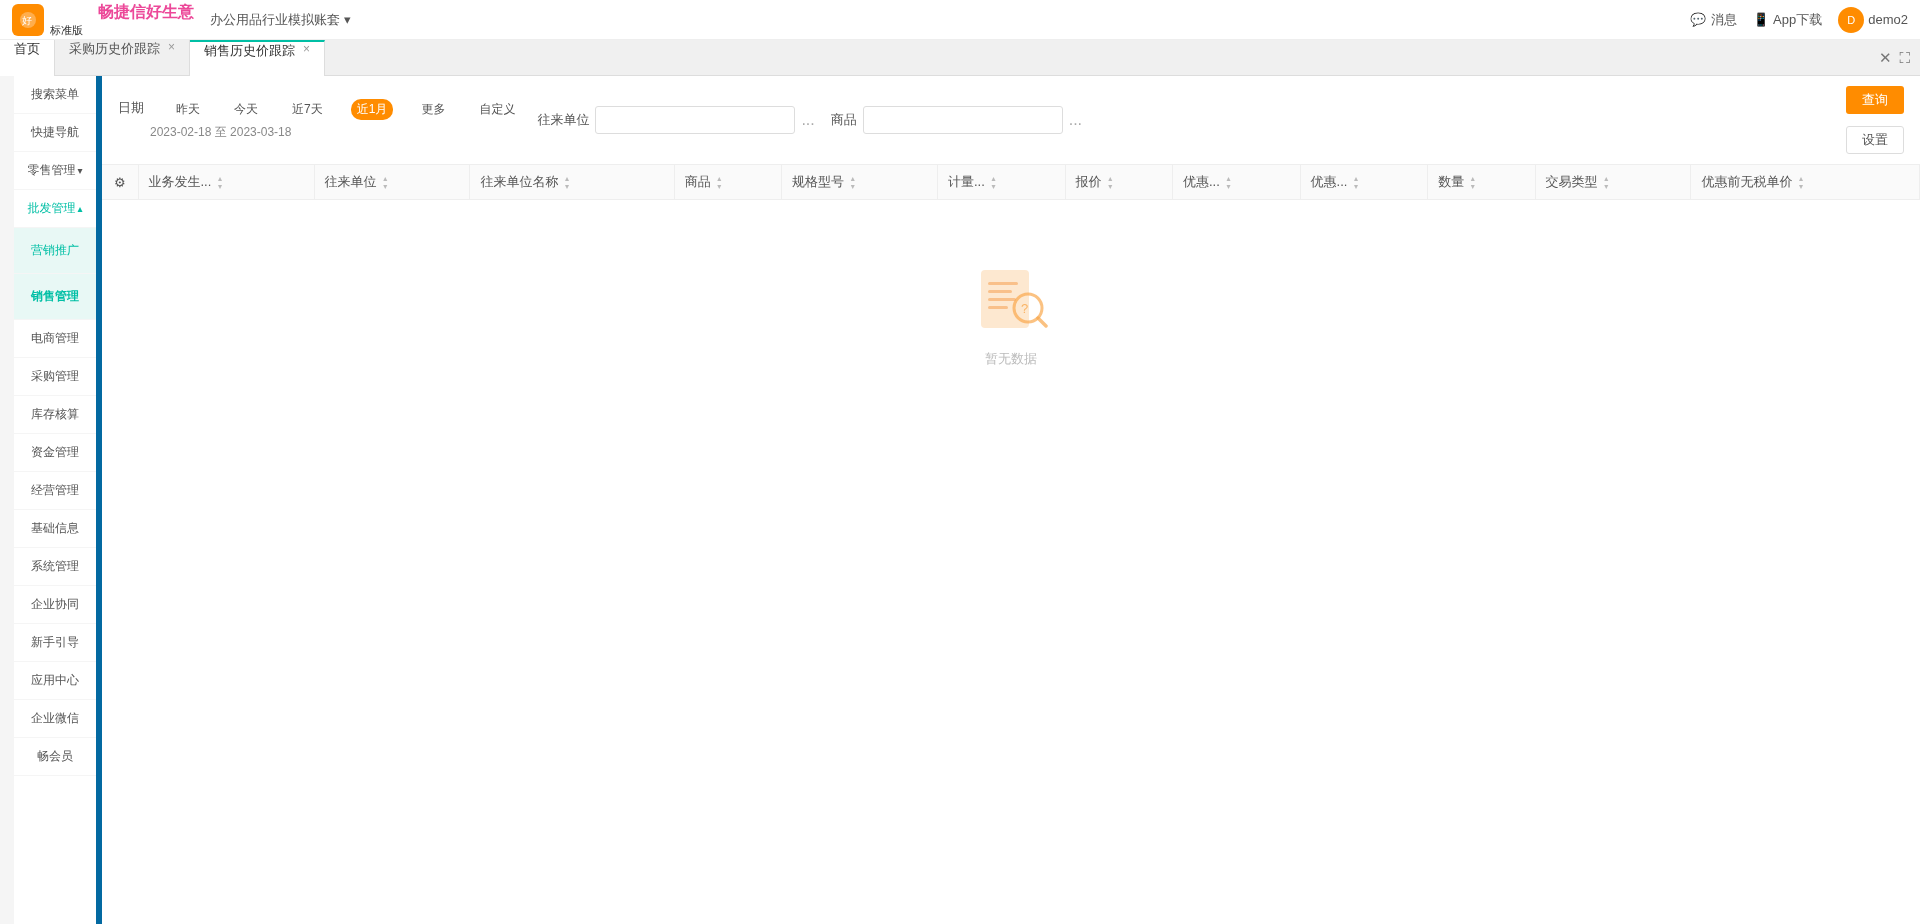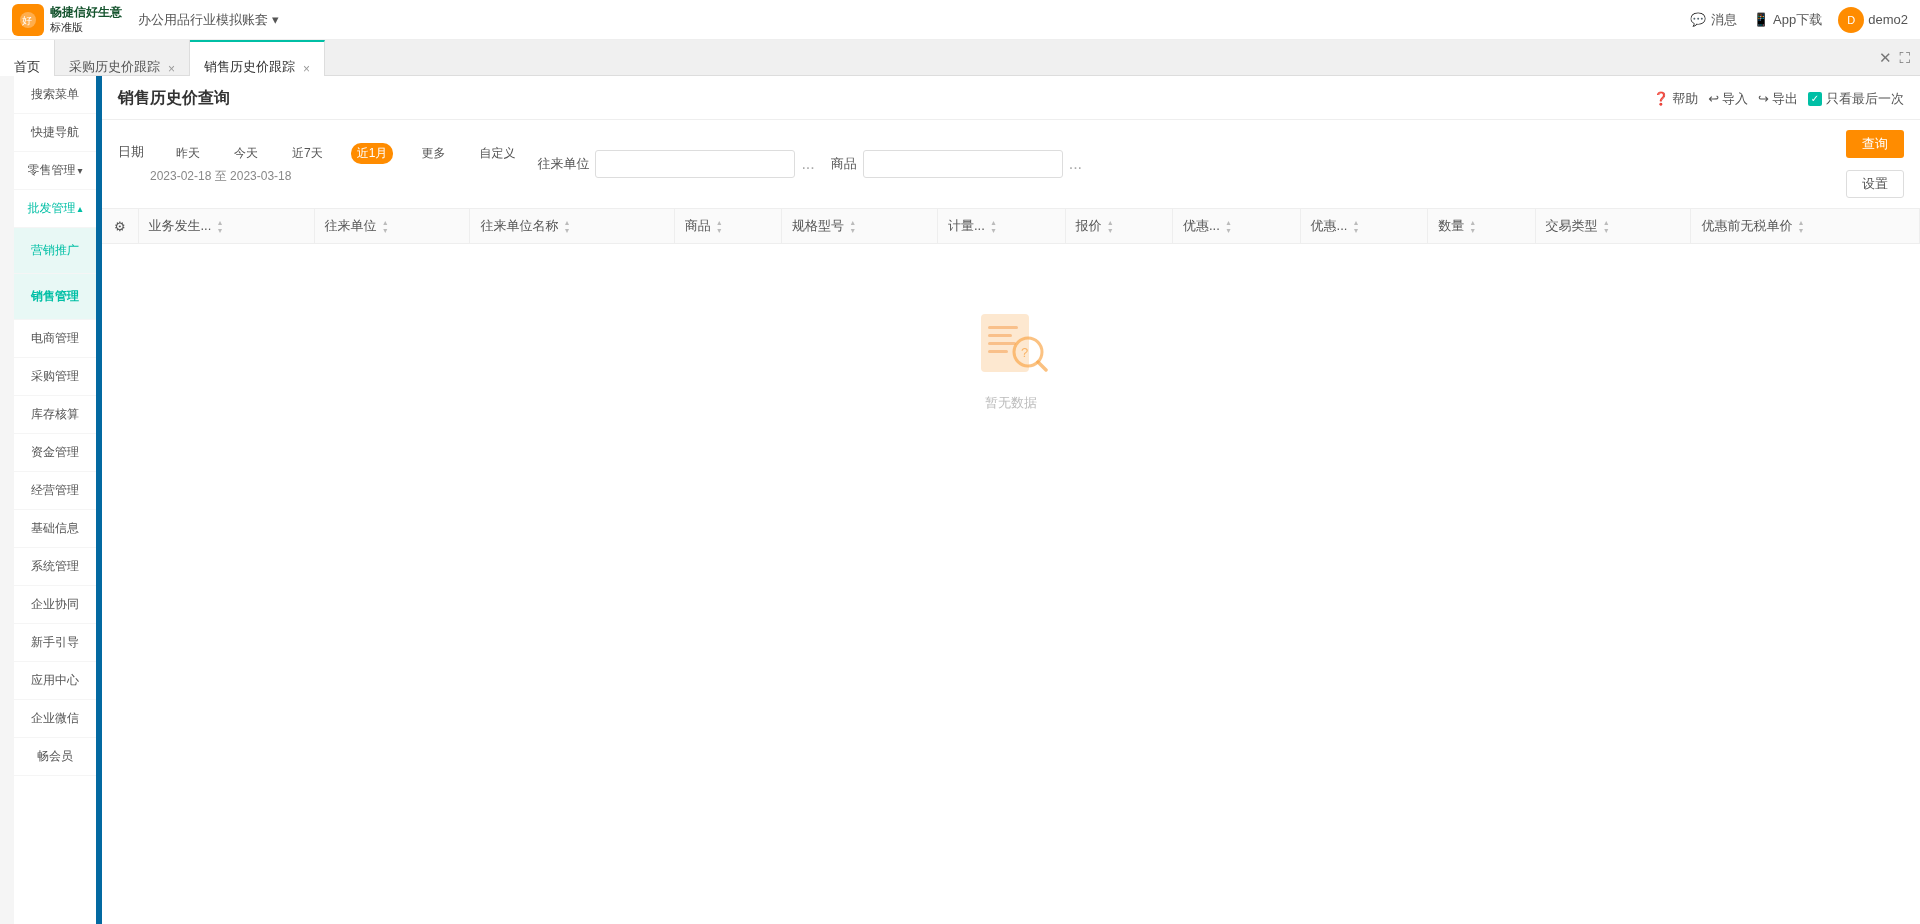--- a/index.html
+++ b/index.html
@@ -5,29 +5,29 @@
     * { margin: 0; padding: 0; box-sizing: border-box; }
     body { font-family: "Microsoft YaHei", "PingFang SC", sans-serif; font-size: 13px; background: #f5f5f5; display: flex; flex-direction: column; height: 924px; overflow: hidden; }
 
     
     .topbar { height: 40px; background: #fff; display: flex; align-items: center; justify-content: space-between; padding: 0 12px; border-bottom: 1px solid #eee; flex-shrink: 0; }
     .topbar-left { display: flex; align-items: center; gap: 8px; }
     .logo-area { display: flex; align-items: center; gap: 6px; }
     .logo-icon { width: 32px; height: 32px; background: #ff8c00; border-radius: 6px; display: flex; align-items: center; justify-content: center; }
     .logo-icon svg { width: 20px; height: 20px; fill: #fff; }
     .logo-text { font-size: 11px; color: #333; line-height: 1.3; }
-    .logo-text .line1 { color: #14532d; font-weight: bold; font-size: 12px; }
+    .logo-text .line1 { color: #ec4899; font-weight: bold; font-size: 16px; margin-left: 48px; }
     .app-selector { display: flex; align-items: center; gap: 4px; color: #555; font-size: 13px; cursor: pointer; padding: 0 8px; }
     .topbar-right { display: flex; align-items: center; gap: 16px; color: #555; font-size: 13px; }
     .topbar-right-item { display: flex; align-items: center; gap: 4px; cursor: pointer; }
     .avatar { width: 26px; height: 26px; border-radius: 50%; background: #ff8c00; display: flex; align-items: center; justify-content: center; color: #fff; font-size: 11px; }
 
     
     .tabbar { height: 36px; background: #f0f0f0; display: flex; align-items: center; padding: 0 0; flex-shrink: 0; border-bottom: 1px solid #ddd; }
-    .tab { height: 36px; display: flex; align-items: flex-end; padding: 0 14px; font-size: 13px; color: #555; cursor: pointer; border-right: 1px solid #ddd; gap: 6px; white-space: nowrap; }
+    .tab { height: 36px; display: flex; align-items: flex-start; padding: 0 14px; font-size: 13px; color: #555; cursor: pointer; border-right: 1px solid #ddd; gap: 6px; white-space: nowrap; }
     .tab.home { background: #fff; color: #333; }
     .tab.active { background: #fff; color: #333; border-top: 2px solid #00bfa5; }
     .tab-close { font-size: 12px; color: #999; cursor: pointer; margin-left: 2px; }
     .tab-actions { margin-left: auto; display: flex; align-items: center; padding-right: 10px; gap: 8px; }
     .tab-action-btn { background: none; border: none; cursor: pointer; color: #777; font-size: 15px; }
 
     
     .main-layout { display: flex; flex: 1; overflow: hidden; }
 
     
@@ -191,43 +191,20 @@
     <div class="sidebar-item">
       <span>企业微信</span>
     </div>
     <div class="sidebar-item">
       <span>畅会员</span>
     </div>
   </div>
 
   <div class="content">
 
-    <div class="page-header">
-      <div class="page-title-row">
-        <div class="page-title">销售历史价查询</div>
-        <div class="page-actions">
-          <div class="page-action">
-            <span>❓</span>
-            <span>帮助</span>
-          </div>
-          <div class="page-action">
-            <span>↩</span>
-            <span>导入</span>
-          </div>
-          <div class="page-action">
-            <span>↪</span>
-            <span>导出</span>
-          </div>
-          <label class="checkbox-label">
-            <div class="checkbox-teal"></div>
-            <span>只看最后一次</span>
-          </label>
-        </div>
-      </div>
-    </div>
 
     <div class="filter-bar">
       <div class="filter-group">
         <span class="filter-label">日期</span>
         <div style="display:flex; flex-direction:column; gap:2px;">
           <div class="date-filter-btns">
             <span class="date-btn">昨天</span>
             <span class="date-btn">今天</span>
             <span class="date-btn">近7天</span>
             <span class="date-btn active">近1月</span>

